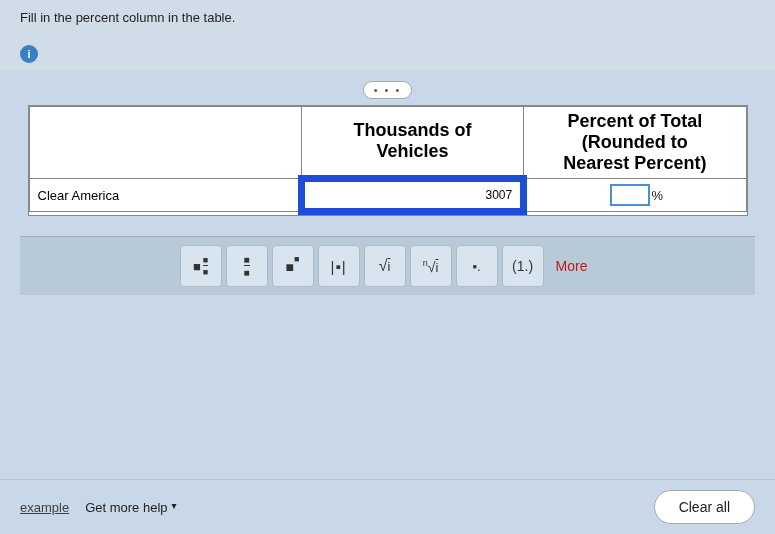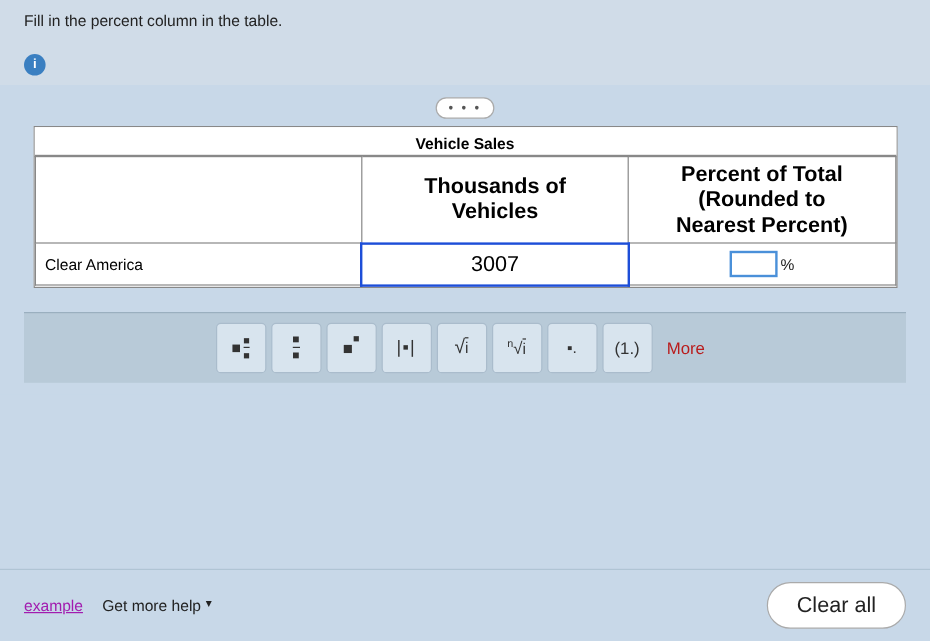--- a/index.html
+++ b/index.html
@@ -102,24 +102,24 @@
       background: white;
       vertical-align: middle;
     }
 
     .col-header-empty {
       border: 1px solid #888;
       background: white;
     }
 
     .data-cell {
-      border: 2px solid #1d4ed8;
+      border: 7px solid #1d4ed8;
       padding: 6px 8px;
-      font-size: 18px;
-      text-align: center;
+      font-size: 12px;
+      text-align: right;
       background: white;
       vertical-align: middle;
     }
 
     .data-cell-label {
       border: 1px solid #888;
       padding: 6px 8px;
       font-size: 13px;
       text-align: left;
       background: white;
@@ -207,21 +207,21 @@
     }
 
     .bottom-left {
       display: flex;
       align-items: center;
       gap: 16px;
     }
 
     .example-text {
       font-size: 13px;
-      color: #a21caf;
+      color: #404040;
       text-decoration: underline;
       cursor: pointer;
     }
 
     .get-more-help {
       font-size: 13px;
       color: #222;
       cursor: pointer;
       display: flex;
       align-items: flex-start;
@@ -230,21 +230,21 @@
 
     .chevron-down {
       font-size: 10px;
     }
 
     .clear-all-btn {
       background: white;
       border: 1px solid #aaa;
       border-radius: 20px;
       padding: 8px 24px;
-      font-size: 18px;
+      font-size: 14px;
       color: #222;
       cursor: pointer;
     }
   </style>
 </head>
 <body>
 
 <div class="top-bar">
   <div class="instruction-line">
     <span>Fill in the percent column in the table.</span>
@@ -257,21 +257,20 @@
 </div>
 
 <div class="main-content">
   <div class="dots-button">
     <button class="dots-pill">
       <span>• • •</span>
     </button>
   </div>
 
   <div class="table-wrapper">
-    <div class="table-title">Vehicle Sales</div>
     <table>
       <thead>
         <tr>
           <th class="col-header-empty" style="width:38%"></th>
           <th class="col-header" style="width:31%">
             Thousands of<br>Vehicles
           </th>
           <th class="col-header" style="width:31%">
             Percent of Total (Rounded to<br>Nearest Percent)
           </th>

